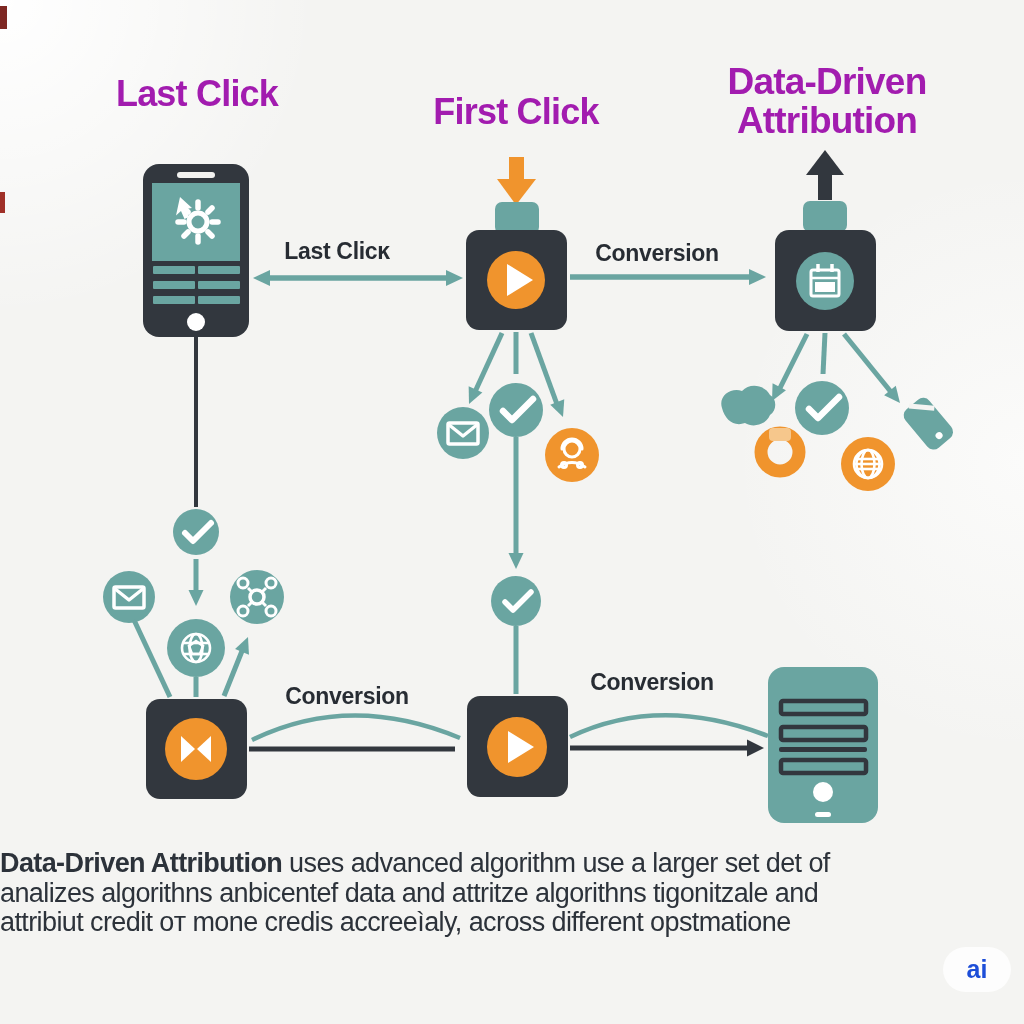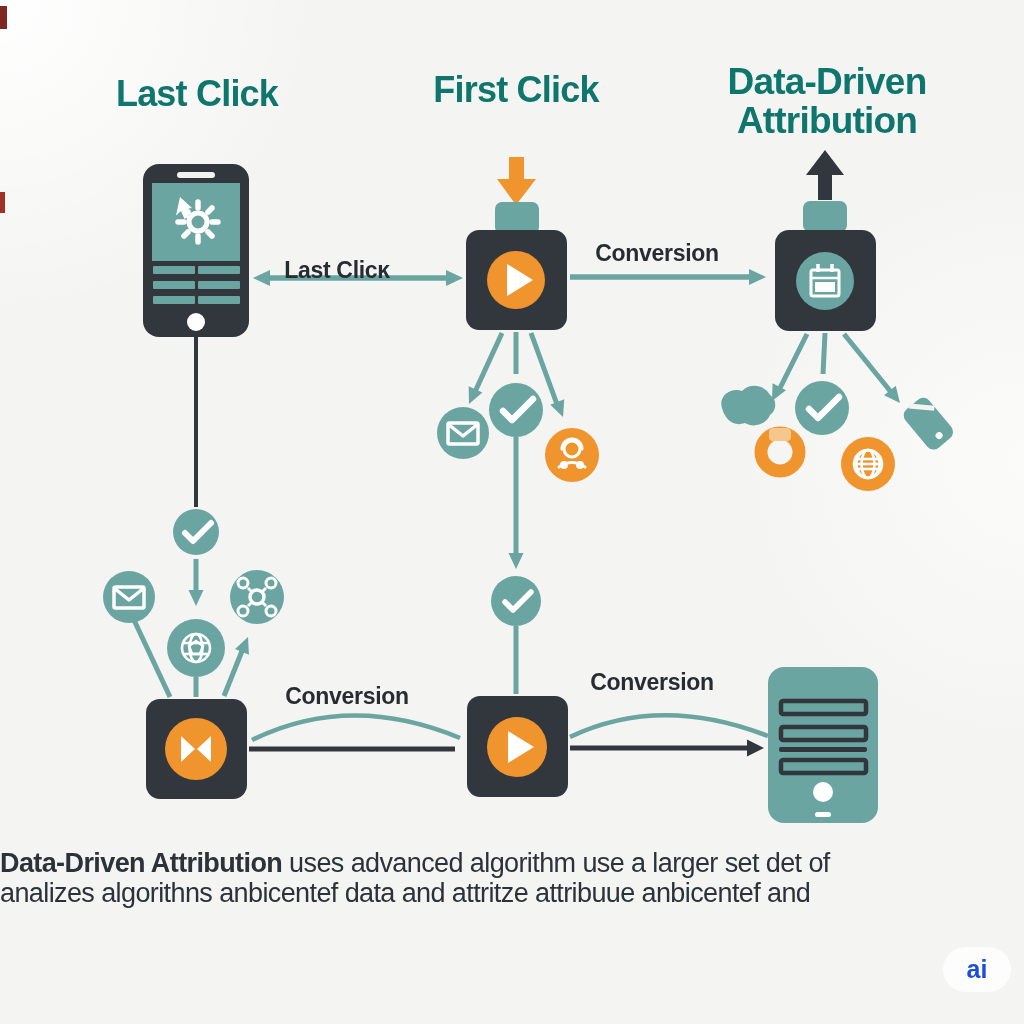--- a/index.html
+++ b/index.html
@@ -8,21 +8,21 @@
     font-family:"Liberation Sans", sans-serif;
     background:
       radial-gradient(circle at 0% 0%, #ffffff 0%, rgba(255,255,255,0) 22%),
       radial-gradient(circle at 100% 45%, #fbfbfa 0%, rgba(255,255,255,0) 25%),
       #f4f4f2;
   }
   .stage{position:absolute;inset:0;}
   svg{position:absolute;left:0;top:0;}
   .hdr{
     position:absolute;transform:translate(-50%,-50%);
-    font-weight:bold;font-size:36px;color:#0f766e;letter-spacing:-0.8px;
+    font-weight:bold;font-size:36px;color:#a21caf;letter-spacing:-0.8px;
     white-space:nowrap;text-align:center;
   }
   .hdr-dda{font-size:37px;line-height:39px;white-space:normal;width:330px;}
   .flow-label{
     position:absolute;transform:translate(-50%,-50%);
     font-weight:bold;font-size:23px;color:#272c33;letter-spacing:-0.3px;white-space:nowrap;
   }
   .paragraph{
     position:absolute;left:0;top:849px;width:1024px;text-align:left;
     font-size:27px;line-height:29.5px;color:#2c323a;letter-spacing:-0.6px;
@@ -289,30 +289,31 @@
       <rect x="781" y="727" width="85" height="13" rx="2"></rect>
       <rect x="781" y="760" width="85" height="13" rx="2"></rect>
     </g>
     <rect x="779" y="747" width="88" height="5" rx="2" fill="#32373e"></rect>
     <circle cx="823" cy="792" r="10" fill="#ffffff"></circle>
     <rect x="815" y="812" width="16" height="5" rx="2.5" fill="#ffffff"></rect>
   </g>
 </svg>
 
   <div class="hdr" style="left:197px;top:94px;">Last Click</div>
-  <div class="hdr" style="left:516px;top:90px;">First Click</div>
+  <div class="hdr" style="left:516px;top:112px;">First Click</div>
   <div class="hdr hdr-dda" style="left:827px;top:101px;">Data-Driven Attribution</div>
 
-  <div class="flow-label" style="left:337px;top:270px;">Last Clicĸ</div>
+  <div class="flow-label" style="left:337px;top:251px;">Last Clicĸ</div>
   <div class="flow-label" style="left:657px;top:253px;">Conversion</div>
   <div class="flow-label" style="left:347px;top:696px;">Conversion</div>
   <div class="flow-label" style="left:652px;top:682px;">Conversion</div>
 
   <div class="paragraph">
     <div><span class="b">Data-Driven Attribution</span><span> uses advanced algorithm use a larger set det of</span></div>
-    <div>analizes algorithns anbicentef data and attritze attribuue anbicentef and</div>
+    <div>analizes algorithns anbicentef data and attritze algorithns tigonitzale and</div>
+    <div>attribiut credit oт mone credis accreeìaly, across different opstmatione</div>
   </div>
 
   <div class="watermark">ai</div>
 
   <div class="artifact" style="left:0;top:6px;width:7px;height:23px;background:#7e2723;"></div>
   <div class="artifact" style="left:0;top:192px;width:5px;height:21px;background:#a03028;"></div>
 </div>
 
 </body></html>

